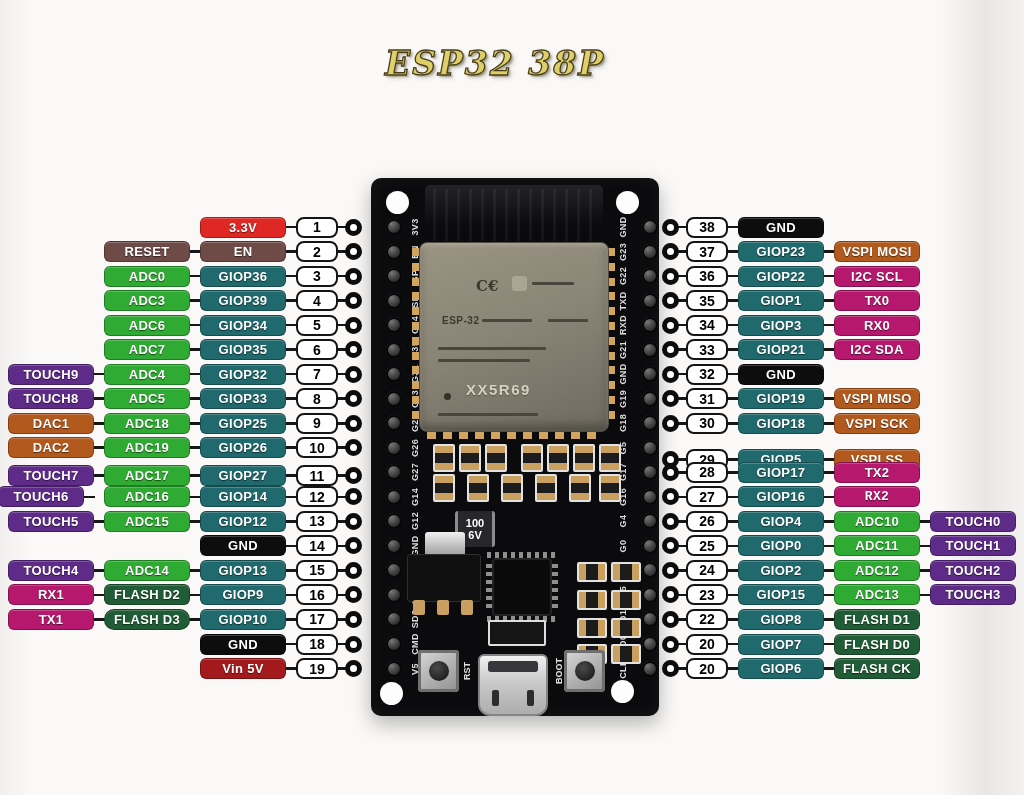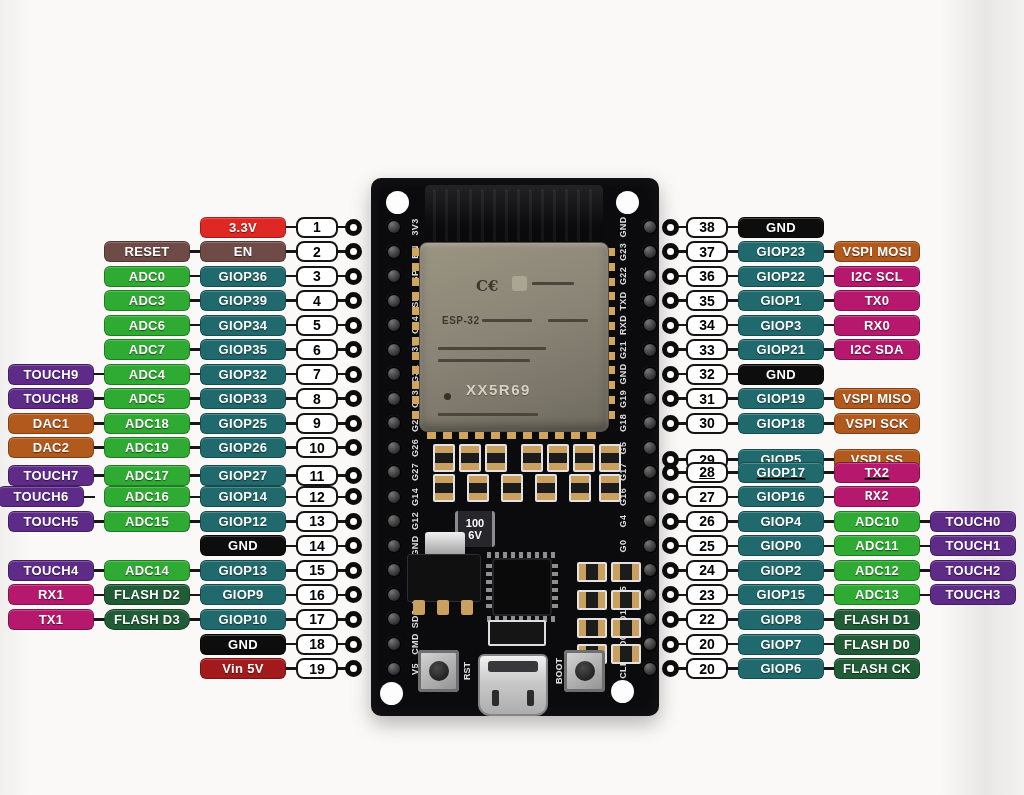--- a/index.html
+++ b/index.html
@@ -88,20 +88,21 @@
     background:linear-gradient(180deg,#f2f2f2 0%,#c9c9c9 45%,#adadad 100%);
     border:2px solid #858585;box-sizing:border-box;}
   #usb:before{content:"";position:absolute;left:8px;top:5px;right:8px;height:11px;border-radius:3px;background:#38383c;}
   .usb-slot{position:absolute;width:7px;height:16px;background:#2c2c2c;border-radius:2px;top:34px;}
 </style>
 </head>
 <body>
 
 <div id="canvas">
 
+  <div id="title">ESP32 38P</div>
 
   <div id="rows-left">
       <div class="prow left" style="top: 216.5px;">
         <div class="badge" style="background: rgb(223, 39, 36);">3.3V</div>
         <div class="conn"></div>
         <div class="numbox">1</div>
         <div class="conn short"></div>
         <div class="hole"></div>
       </div>
       <div class="prow left" style="top: 241.03px;">
@@ -361,21 +362,21 @@
       </div>
       <div class="prow right" style="top: 449px;">
         <div class="hole"></div>
         <div class="conn short"></div>
         <div class="numbox">29</div>
         <div class="conn"></div>
         <div class="badge" style="background: rgb(32, 105, 108);">GIOP5</div>
         <div class="conn"></div>
         <div class="badge" style="background: rgb(178, 89, 29);">VSPI SS</div>
       </div>
-      <div class="prow right" style="top: 461.8px; text-decoration: underline;">
+      <div class="prow right" style="top: 461.8px;">
         <div class="hole"></div>
         <div class="conn short"></div>
         <div class="numbox">28</div>
         <div class="conn"></div>
         <div class="badge" style="background: rgb(32, 105, 108);">GIOP17</div>
         <div class="conn"></div>
         <div class="badge" style="background: rgb(181, 24, 108);">TX2</div>
       </div>
       <div class="prow right" style="top: 486.33px;">
         <div class="hole"></div>

